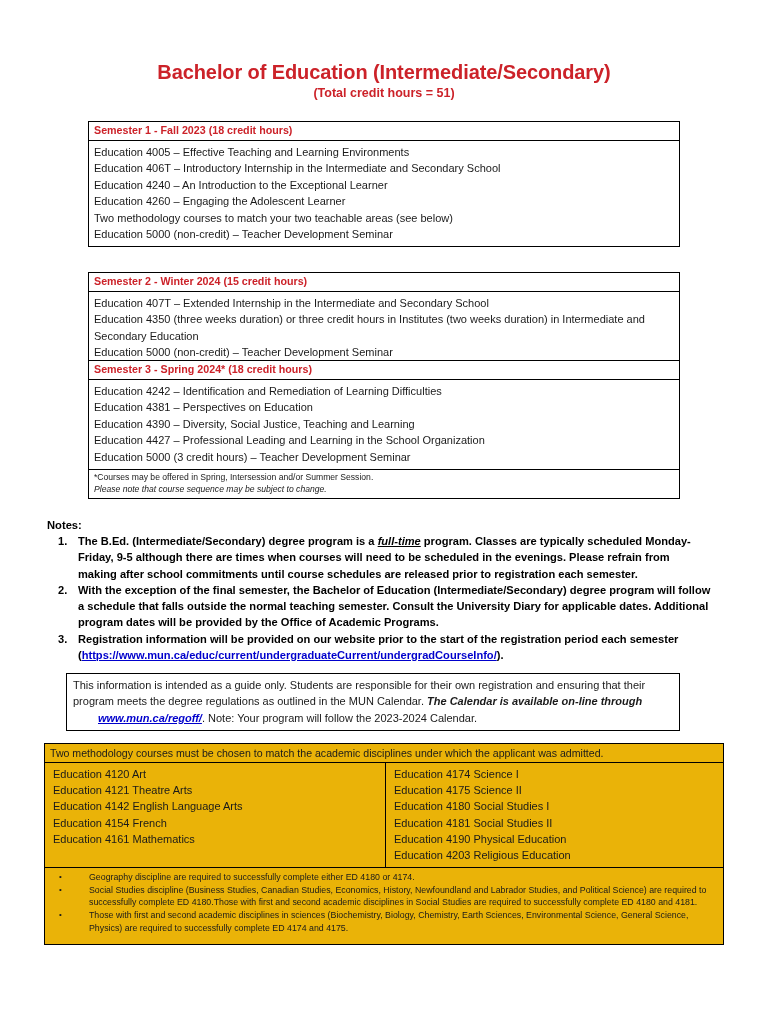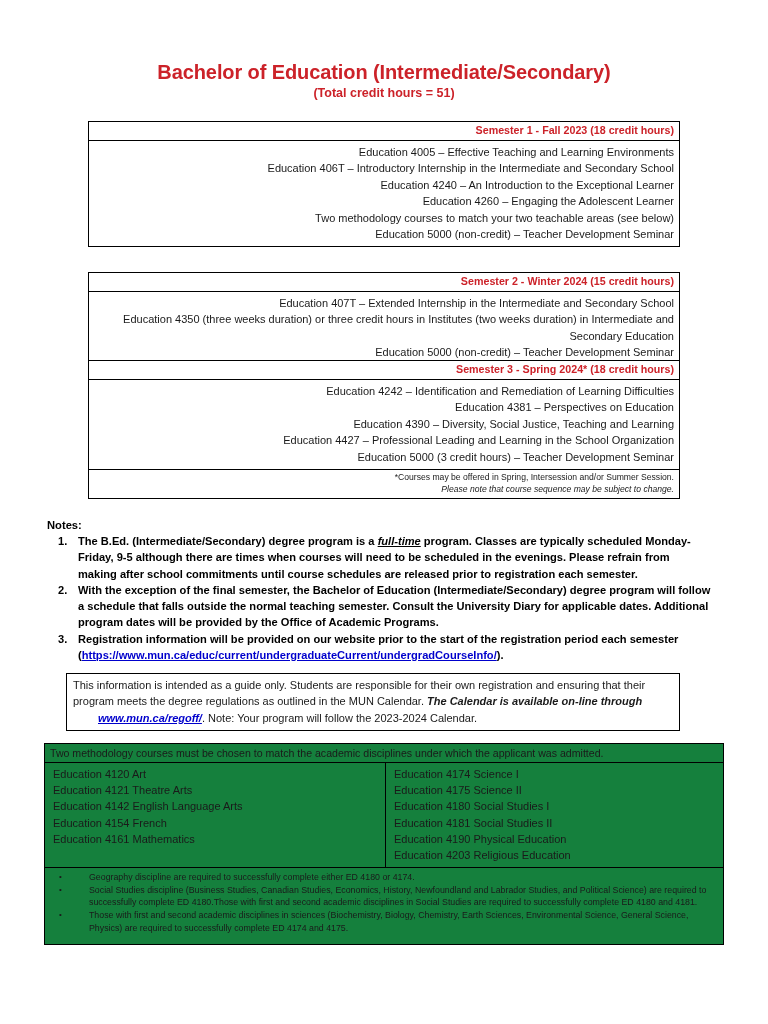--- a/index.html
+++ b/index.html
@@ -45,21 +45,20 @@
   }
 
   
   .sem-table {
     position: absolute;
     left: 88px;
     width: 592px;
     box-sizing: border-box;
     border: 1.4px solid #000;
     background: #fff;
-    text-align: right;
   }
   .sem-header {
     border-bottom: 1.2px solid #000;
     padding: 2px 5px 3px 5px;
     color: #cc2229;
     font-weight: bold;
     font-size: 10.7px;
     line-height: 13px;
   }
   .sem-body {
@@ -160,21 +159,21 @@
   }
 
   
   .meth-table {
     position: absolute;
     left: 44px;
     top: 743px;
     width: 680px;
     box-sizing: border-box;
     border: 1.3px solid #000;
-    background: #15803d;
+    background: #eab308;
   }
   .meth-header {
     border-bottom: 1.2px solid #000;
     padding: 2px 5px 2px 5px;
     font-size: 10.6px;
     line-height: 14px;
     color: #1a1a1a;
   }
   .meth-cols {
     display: flex;

